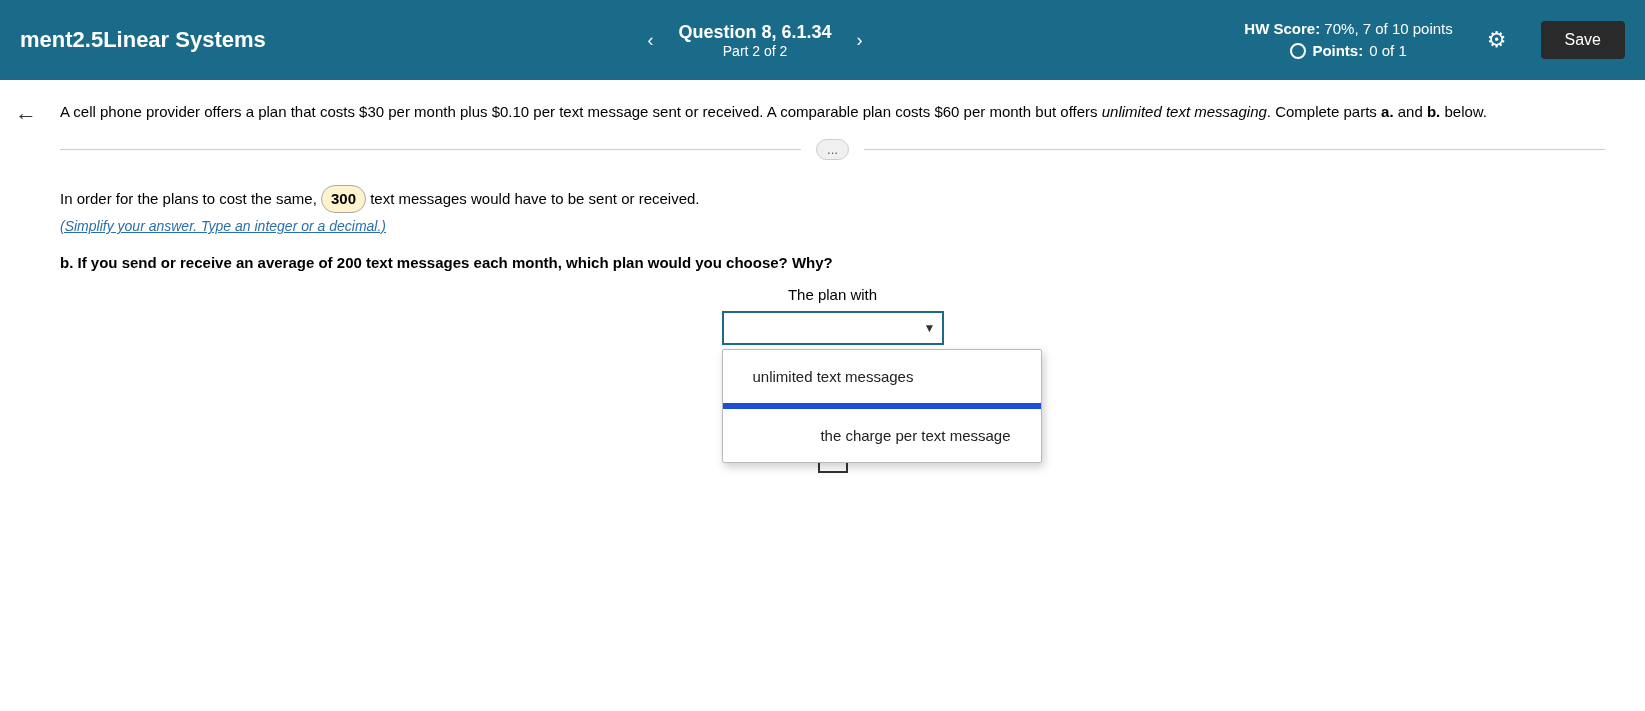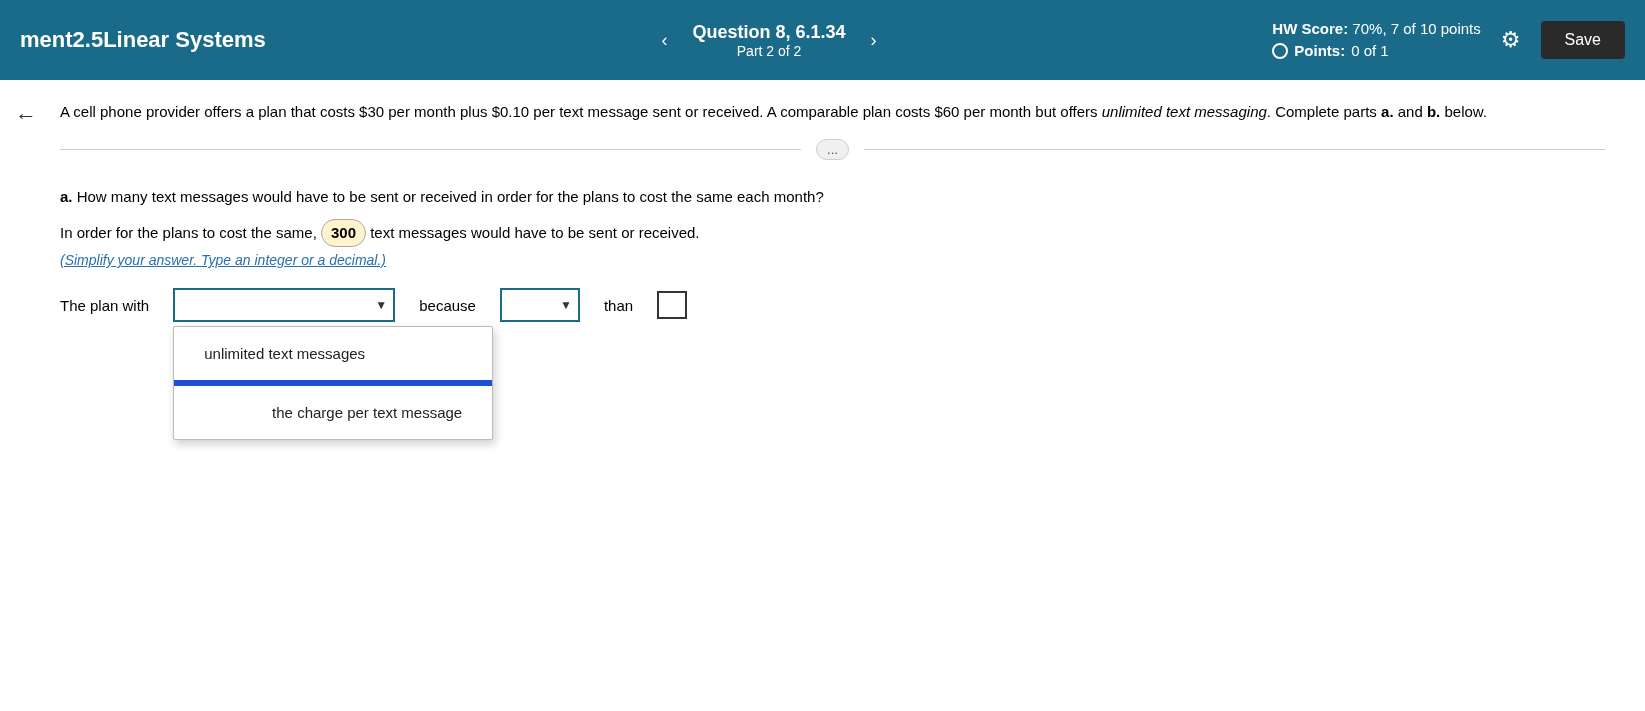--- a/index.html
+++ b/index.html
@@ -43,35 +43,36 @@
     .question-info .main-title {
       font-size: 18px;
       font-weight: bold;
     }
     .question-info .subtitle {
       font-size: 14px;
     }
     .header-right {
       display: flex;
       align-items: center;
-      gap: 20px;
+      gap: 34px;
       flex: 0 0 auto;
     }
     .score-info {
       text-align: left;
       line-height: 1.5;
     }
     .score-info .hw-score {
       font-size: 15px;
     }
     .score-info .points {
       font-size: 15px;
       display: flex;
       align-items: center;
       gap: 6px;
+      justify-content: center;
     }
     .circle-icon {
       width: 16px;
       height: 16px;
       border: 2px solid white;
       border-radius: 50%;
       display: inline-block;
     }
     .gear-icon {
       font-size: 22px;
@@ -165,25 +166,26 @@
 
     .part-b-label {
       font-weight: bold;
       font-size: 15px;
       margin-bottom: 15px;
     }
 
     .sentence-row {
       display: flex;
       align-items: center;
-      gap: 24px;
+      gap: 8px;
       margin-top: 10px;
       font-size: 15px;
       flex-wrap: wrap;
       position: relative;
+      flex-direction: column;
     }
 
     .dropdown-container {
       position: relative;
       display: inline-block;
     }
 
     .dropdown-select {
       appearance: none;
       -webkit-appearance: none;
@@ -289,33 +291,33 @@
     A cell phone provider offers a plan that costs $30 per month plus $0.10 per text message sent or received. A comparable plan costs $60 per month but offers <em>unlimited text messaging</em>. Complete parts <strong>a.</strong> and <strong>b.</strong> below.
   </p>
 
   <div class="divider-container">
     <div class="divider-line"></div>
     <div class="divider-dots">...</div>
     <div class="divider-line"></div>
   </div>
 
   <div>
-    <p class="part-a-question">
-      <strong>a.</strong>
-      <span> How many text messages would have to be sent or received in order for the plans to cost the same each month?</span>
-    </p>
     <p class="part-a-answer">
       <span>In order for the plans to cost the same,</span>
       <span class="answer-box">300</span>
       <span>text messages would have to be sent or received.</span>
     </p>
     <p class="simplify-note">(Simplify your answer. Type an integer or a decimal.)</p>
   </div>
 
   <div>
+    <p class="part-b-label">
+      <strong>b.</strong>
+      <span> If you send or receive an average of 200 text messages each month, which plan would you choose? Why?</span>
+    </p>
 
     <div class="sentence-row">
       <span>The plan with</span>
 
       <div class="dropdown-container">
         <select class="dropdown-select">
           <option value=""></option>
           <option value="unlimited">unlimited text messages</option>
           <option value="charge">the charge per text message</option>
         </select>

